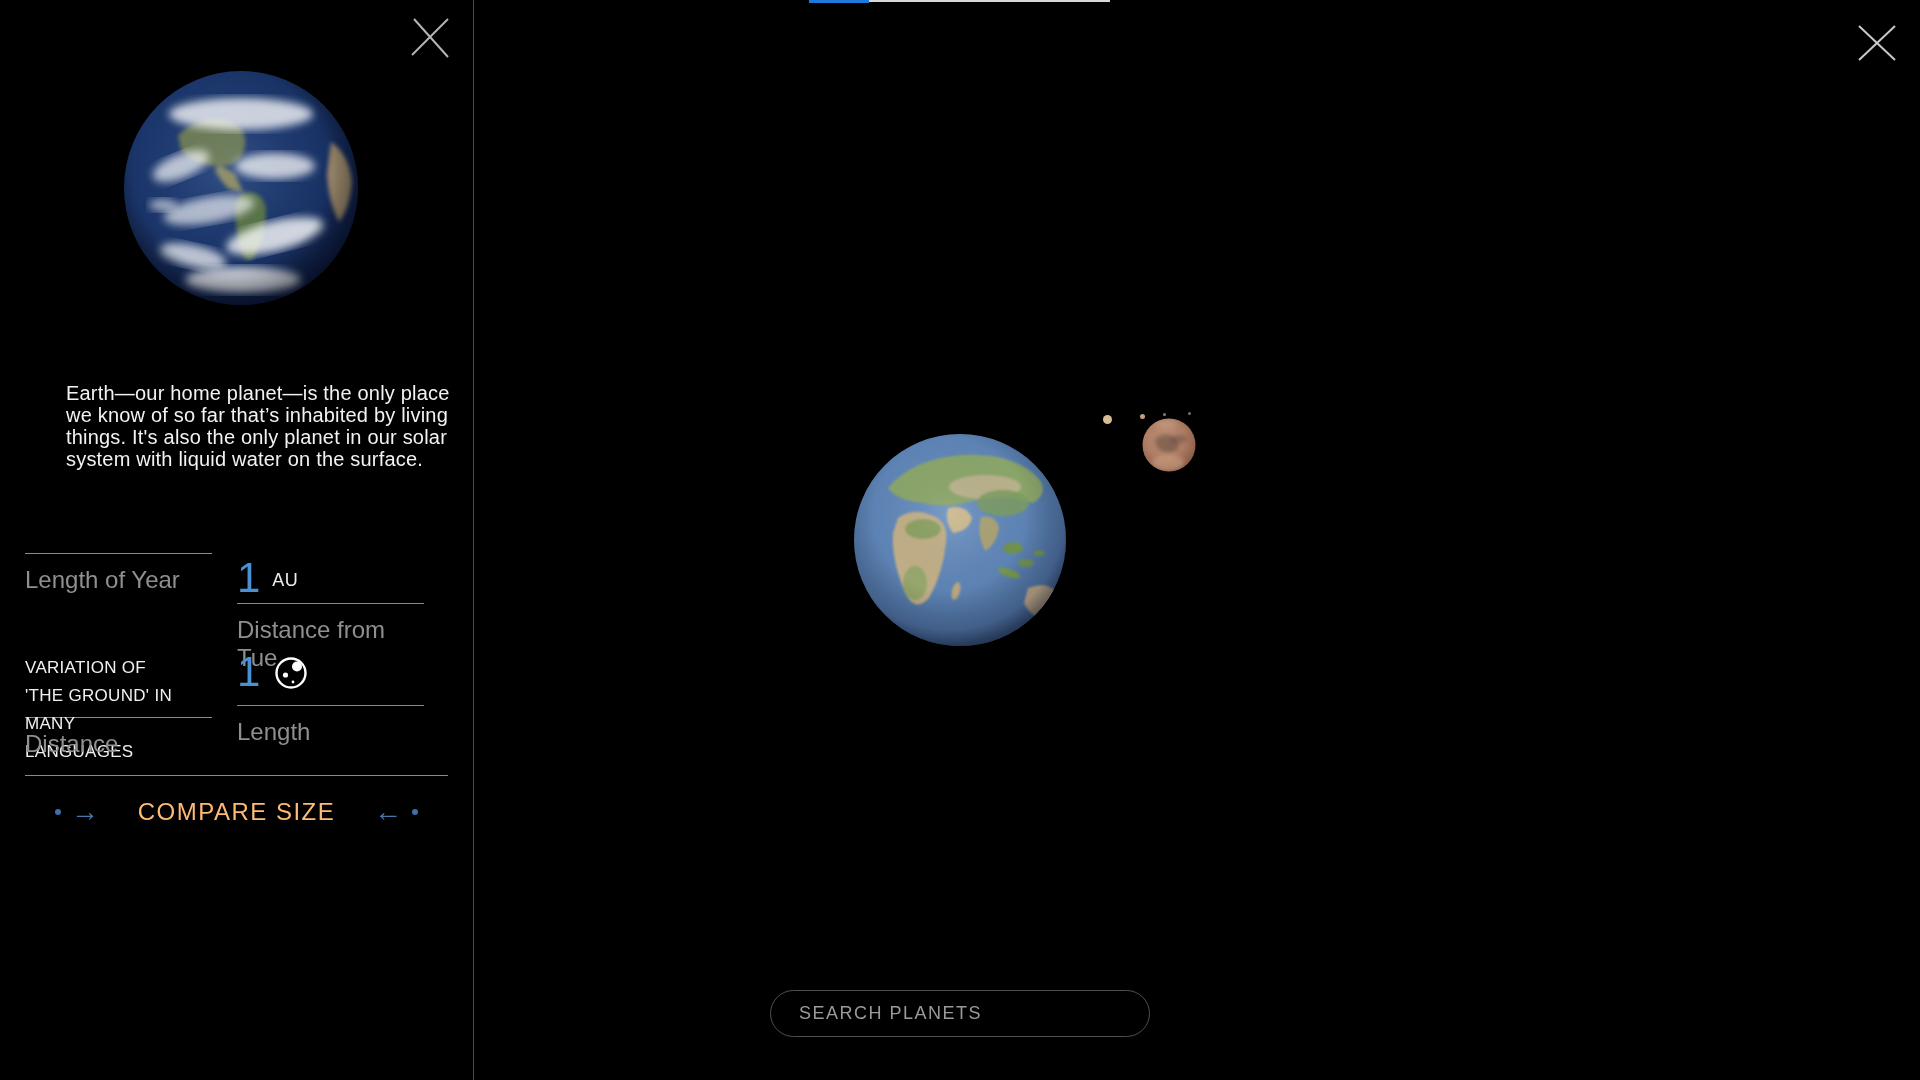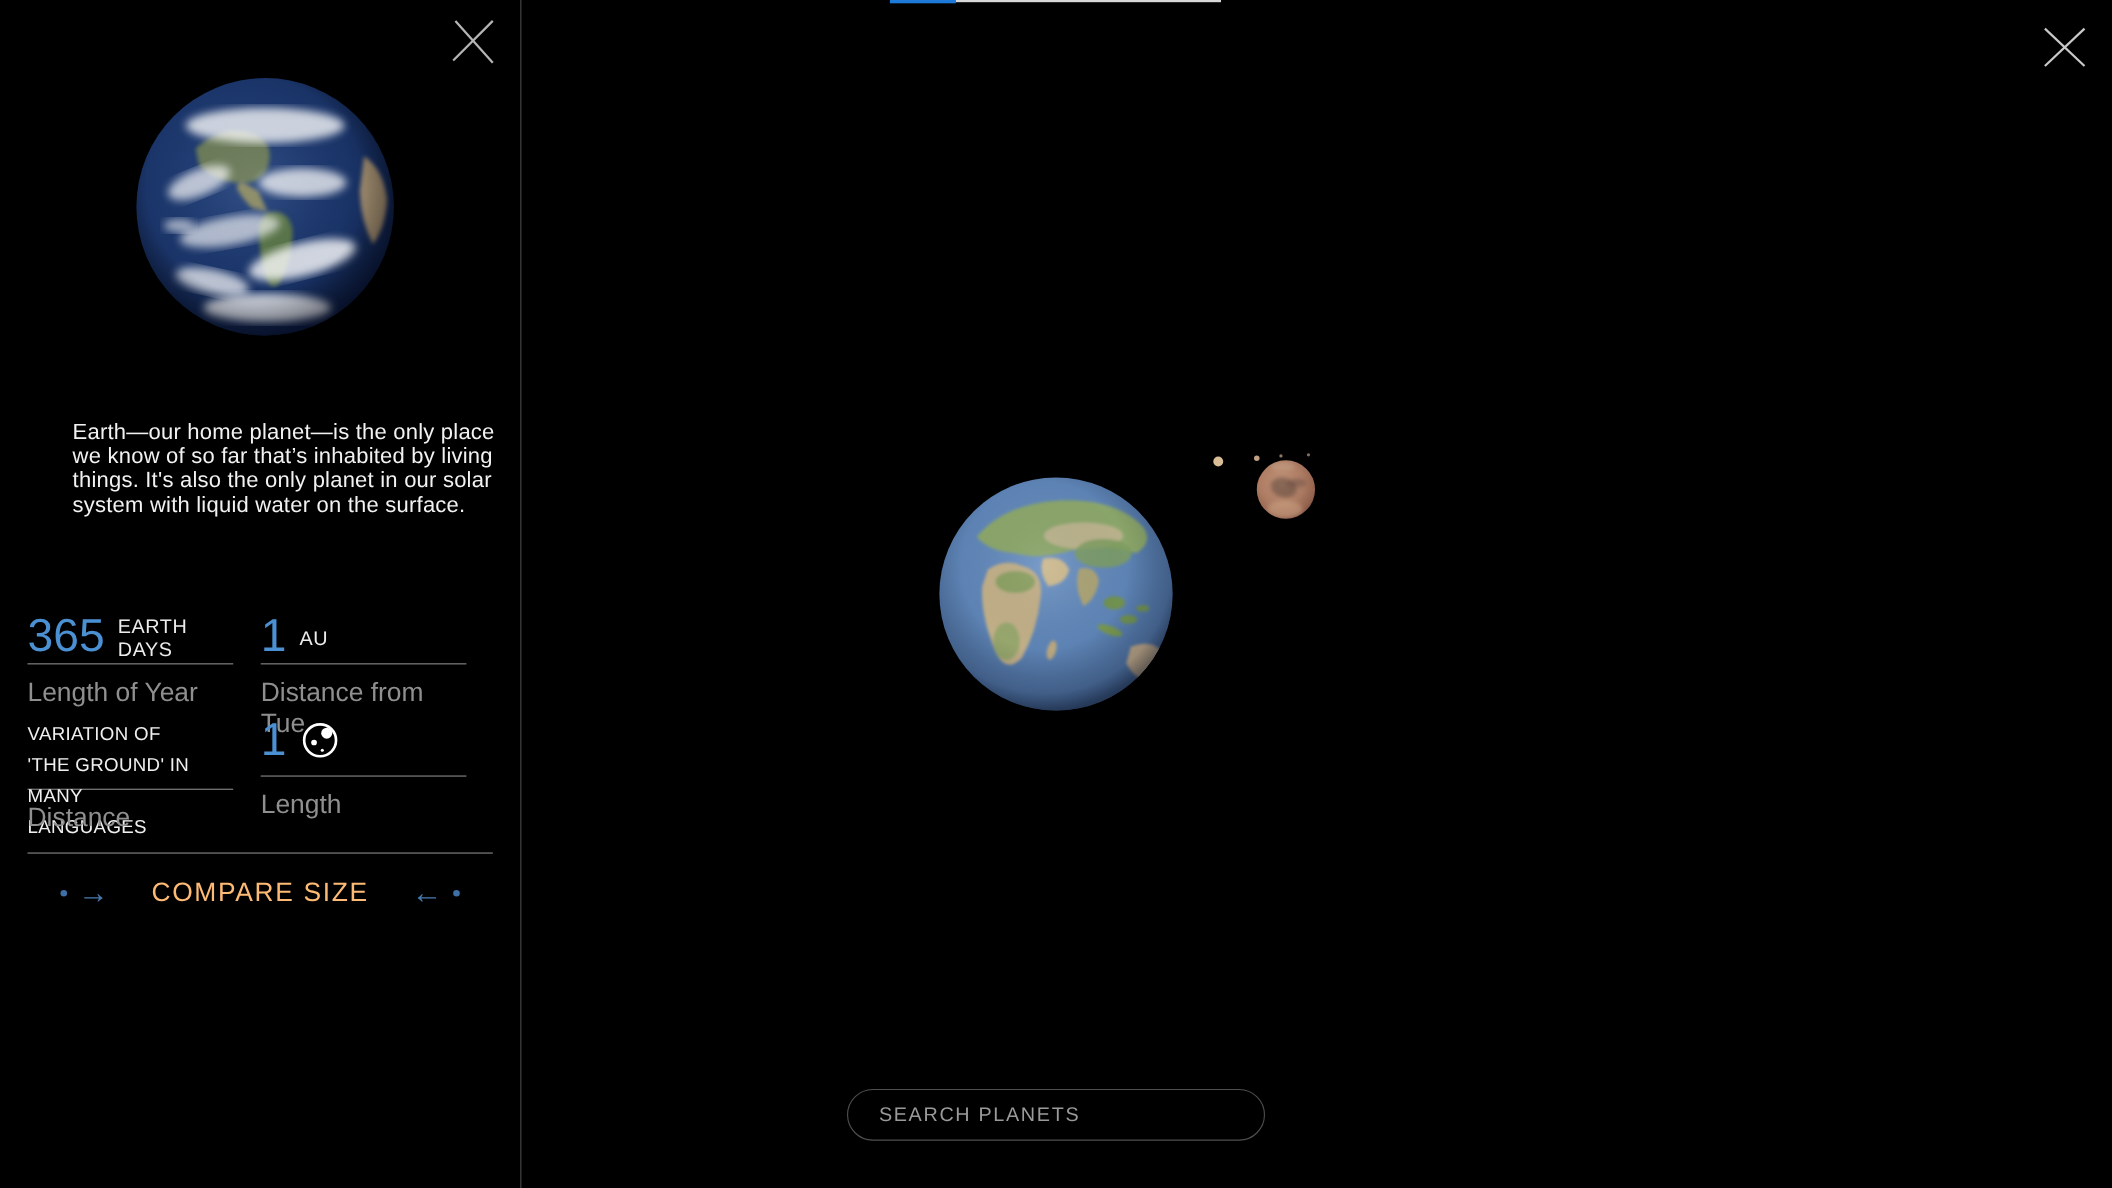--- a/index.html
+++ b/index.html
@@ -111,24 +111,20 @@
       <ellipse cx="70" cy="186" rx="34" ry="11" fill="#ffffff" opacity="0.7" filter="url(#sBl4)" transform="rotate(12 70 186)"></ellipse>
       <ellipse cx="120" cy="210" rx="58" ry="13" fill="#ffffff" opacity="0.78" filter="url(#sBl4)"></ellipse>
       <ellipse cx="40" cy="135" rx="14" ry="6" fill="#ffffff" opacity="0.6" filter="url(#sBl4)"></ellipse>
     </g>
     <circle cx="118" cy="118" r="117" fill="url(#sShade)"></circle>
   </svg>
 
   <p class="abs" id="planet-description">Earth—our home planet—is the only place we know of so far that’s inhabited by living things. It's also the only planet in our solar system with liquid water on the surface.</p>
 
   <div class="stat-cell" style="left:25px; top:553px;">
-    <div class="stat-value-row vh48">
-      <span class="stat-number">365</span>
-      <span class="stat-unit">EARTH DAYS</span>
-    </div>
     <div class="stat-divider"></div>
     <div class="stat-label">Length of Year</div>
   </div>
 
   <div class="stat-cell" style="left:237px; top:553px;">
     <div class="stat-value-row vh48">
       <span class="stat-number">1</span>
       <span class="stat-unit">AU</span>
     </div>
     <div class="stat-divider"></div>

